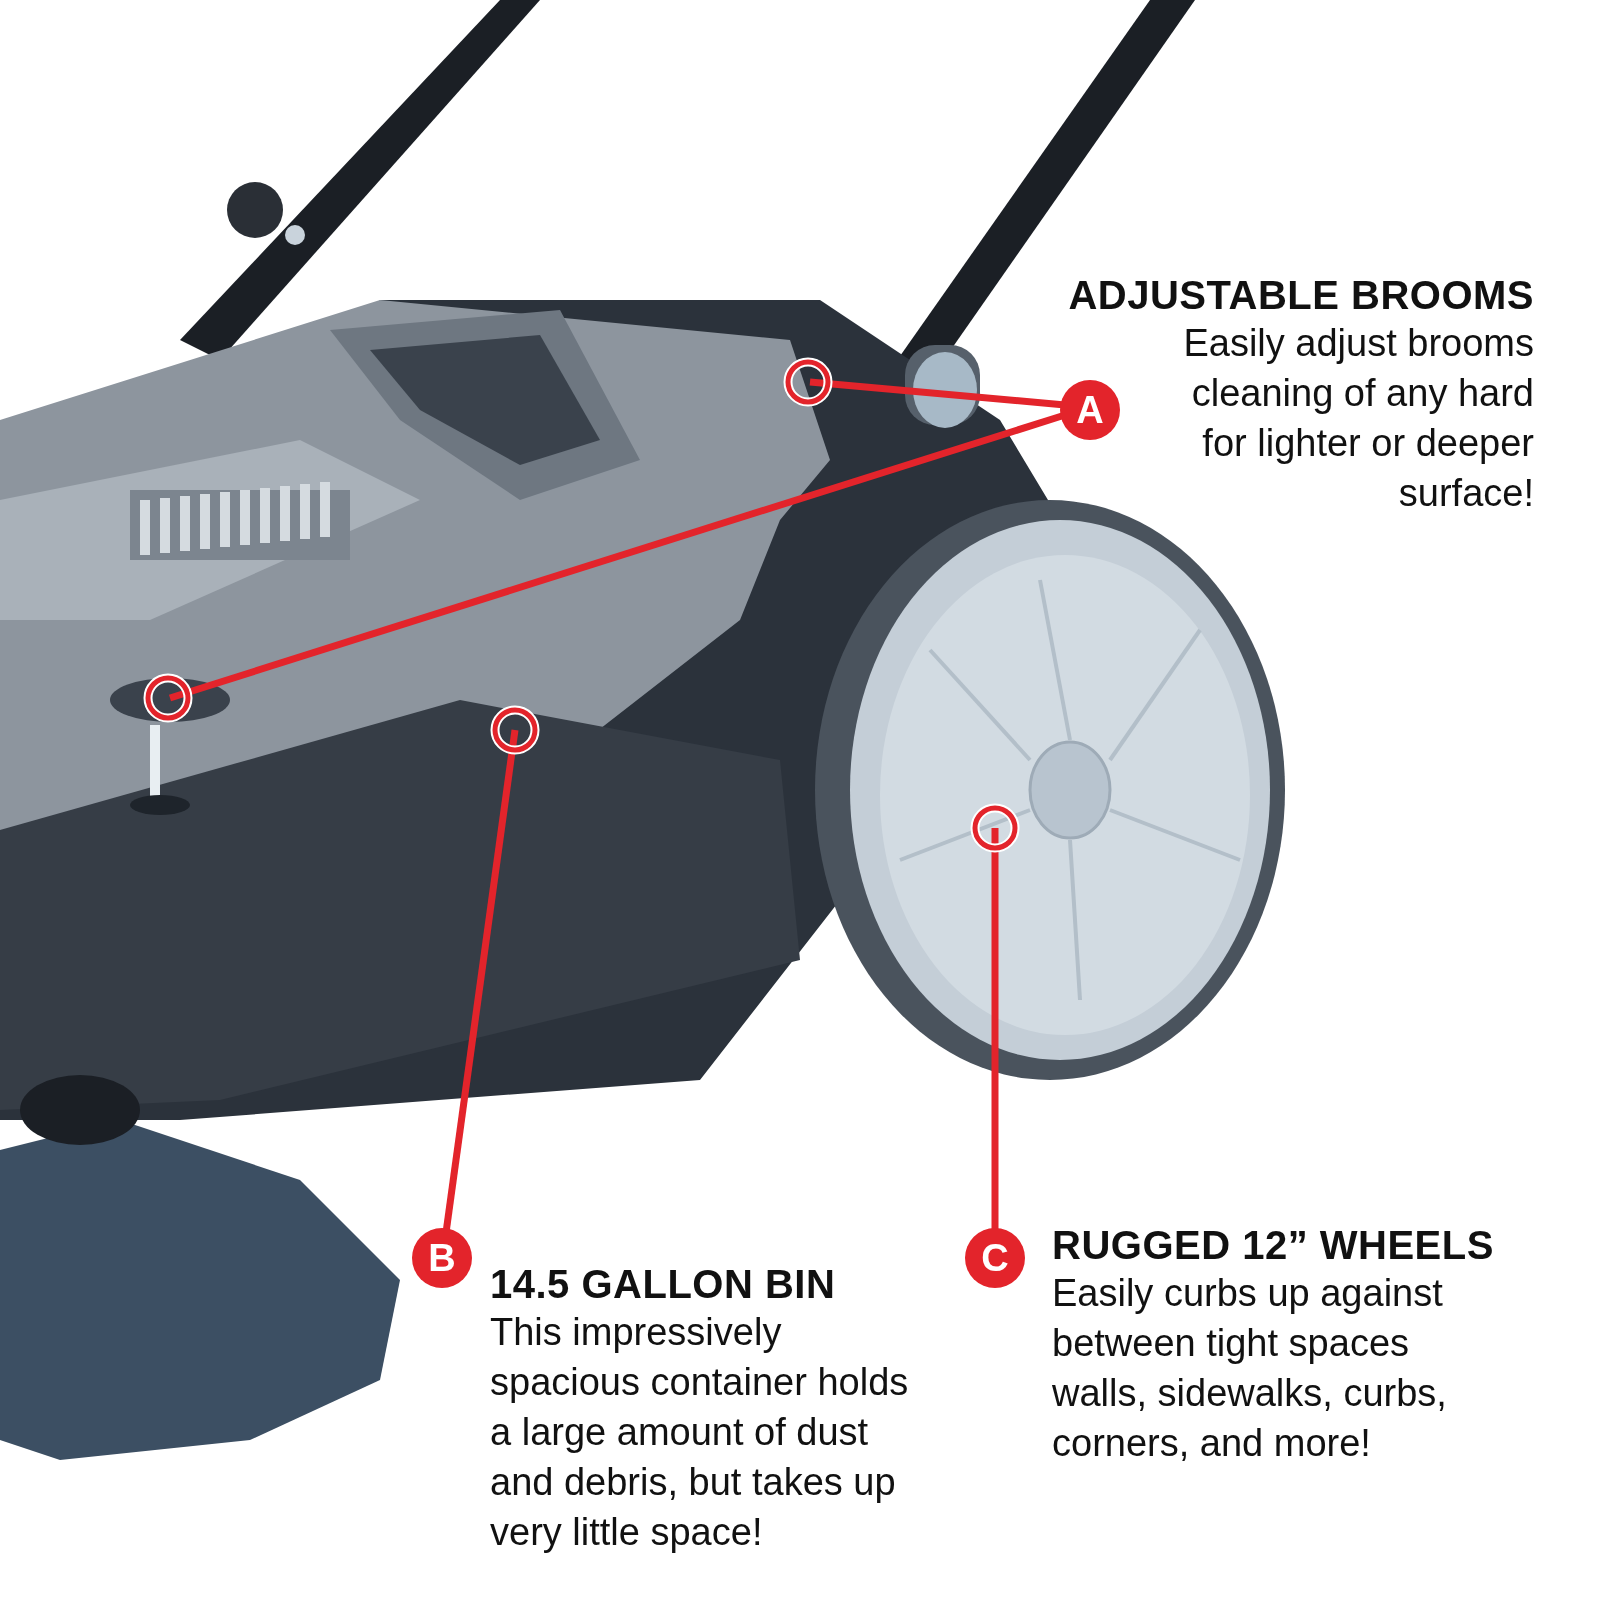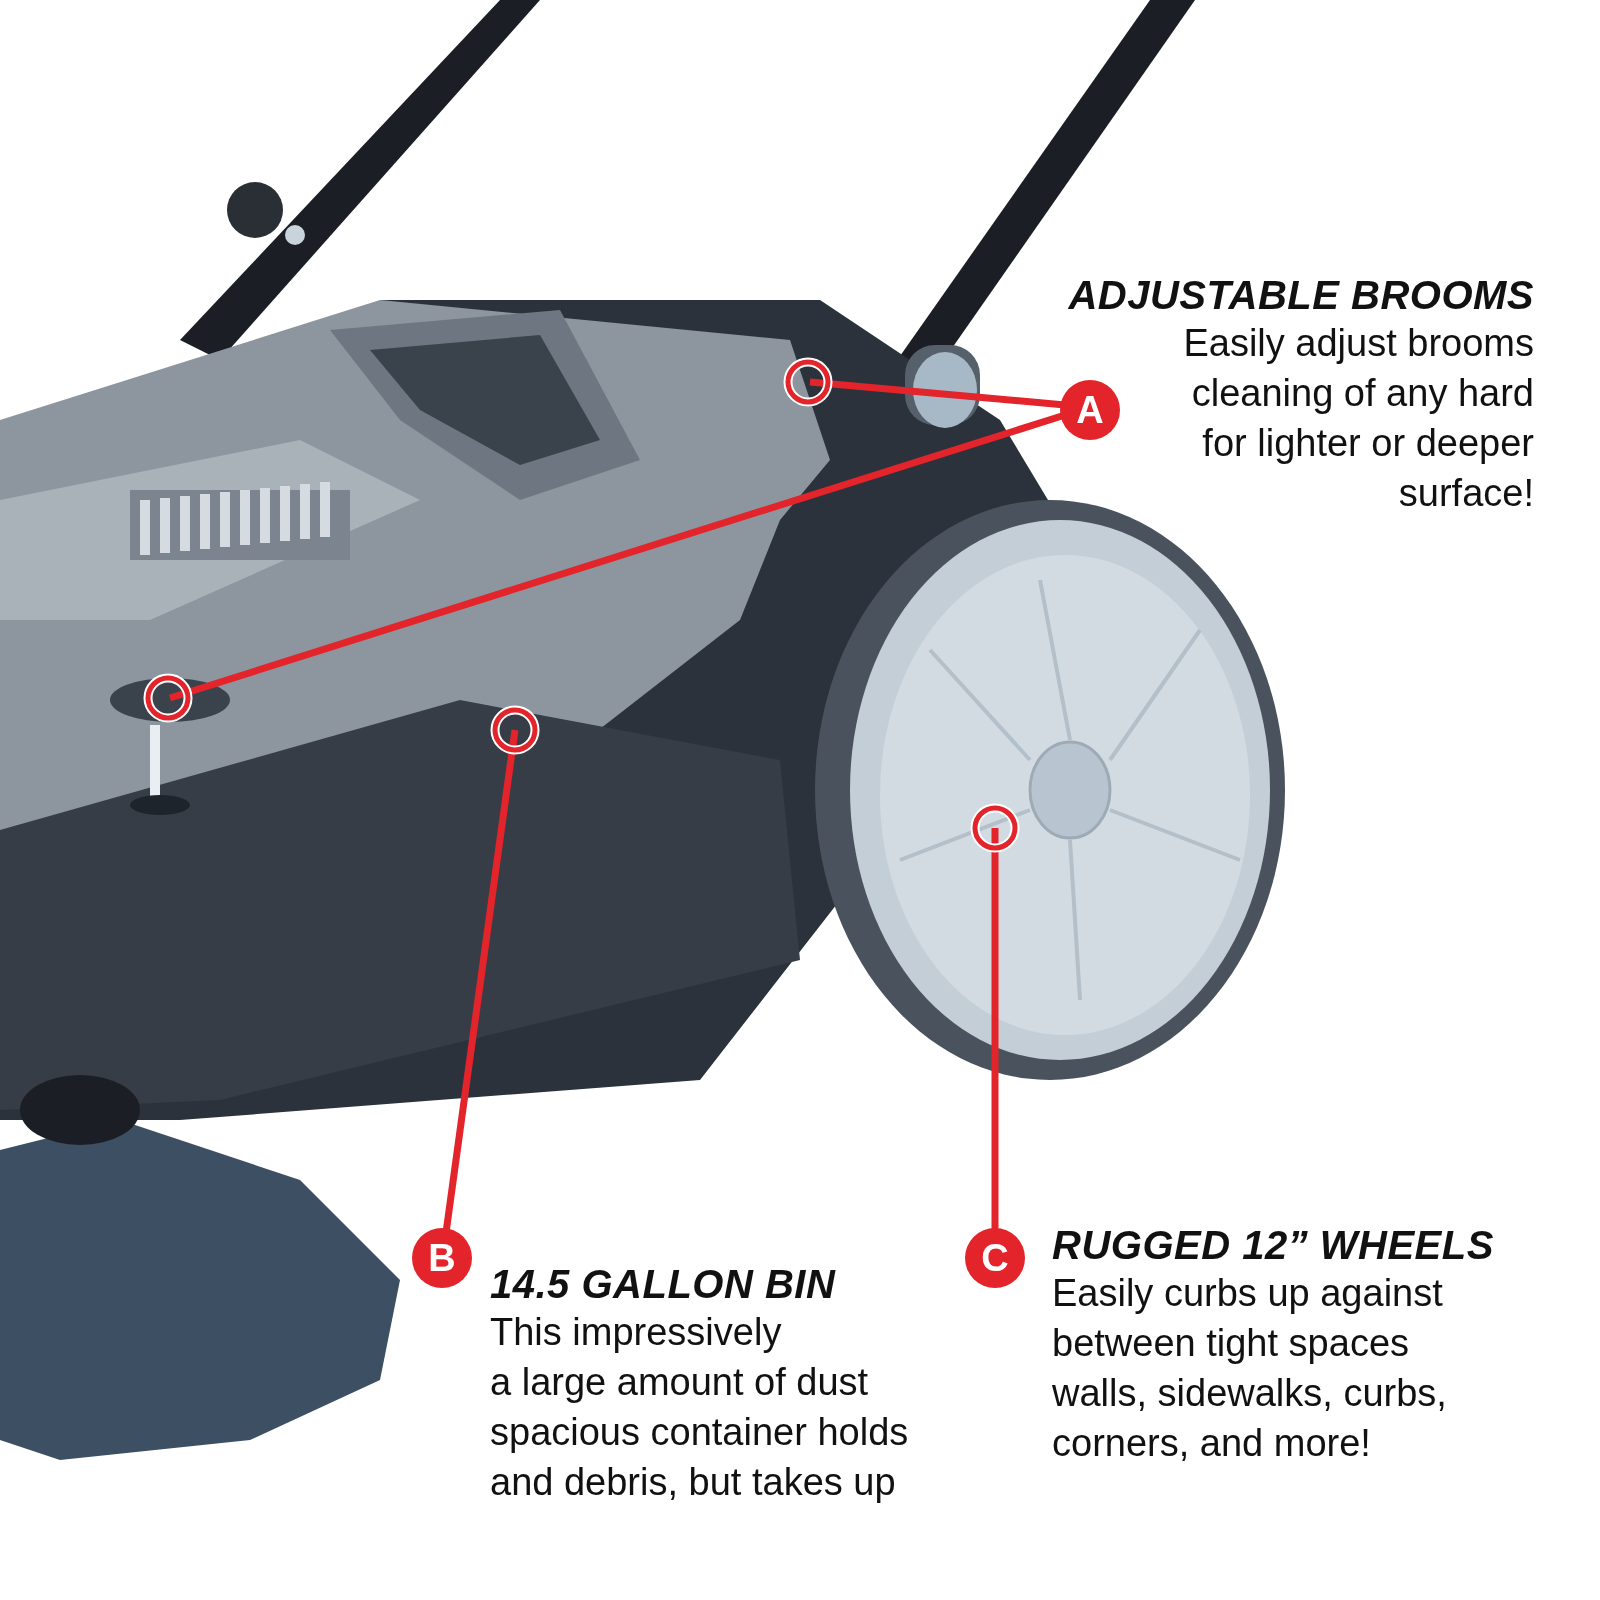--- a/index.html
+++ b/index.html
@@ -1,20 +1,20 @@
 <!DOCTYPE html>
 <html><head>
 <meta charset="utf-8">
 <style>
   html, body { margin:0; padding:0; background:#ffffff; }
   body { width:1600px; height:1600px; position:relative; overflow:hidden; font-family:"Liberation Sans", "DejaVu Sans", sans-serif; }
   .stage { position:absolute; left:0; top:0; width:1600px; height:1600px; }
   svg.art { position:absolute; left:0; top:0; }
   .callout { position:absolute; color:#111; }
-  .callout .title { font-weight:bold; font-size:40px; letter-spacing:0.5px; line-height:46px;font-style:italic; }
+  .callout .title { font-weight:bold; font-size:40px; letter-spacing:0.5px; line-height:46px; }
   .callout .body { font-size:38px; line-height:50px; }
   #callout-a { right:66px; top:272px; text-align:right; width:520px; }
   #callout-b { left:490px; top:1222px; width:480px;margin-top:39px; }
   #callout-c { left:1052px; top:1222px; width:520px; }
   .badge { position:absolute; width:60px; height:60px; border-radius:50%; background:#e3242b; color:#fff; font-weight:bold; font-size:38px; display:flex; align-items:center; justify-content:center; font-family:"Liberation Sans", sans-serif; }
 </style>
 </head>
 <body>
 
 <div class="stage">
@@ -116,23 +116,24 @@
       <div>cleaning of any hard</div>
       <div>for lighter or deeper</div>
       <div>surface!</div>
     </div>
   </div>
 
   <div class="callout" id="callout-b">
     <div class="title">14.5 GALLON BIN</div>
     <div class="body">
       <div>This impressively</div>
+      <div>spacious container holds</div>
       <div>a large amount of dust</div>
-      <div>spacious container holds</div>
       <div>and debris, but takes up</div>
+      <div>very little space!</div>
     </div>
   </div>
 
   <div class="callout" id="callout-c">
     <div class="title">RUGGED 12” WHEELS</div>
     <div class="body">
       <div>Easily curbs up against</div>
       <div>between tight spaces</div>
       <div>walls, sidewalks, curbs,</div>
       <div>corners, and more!</div>

